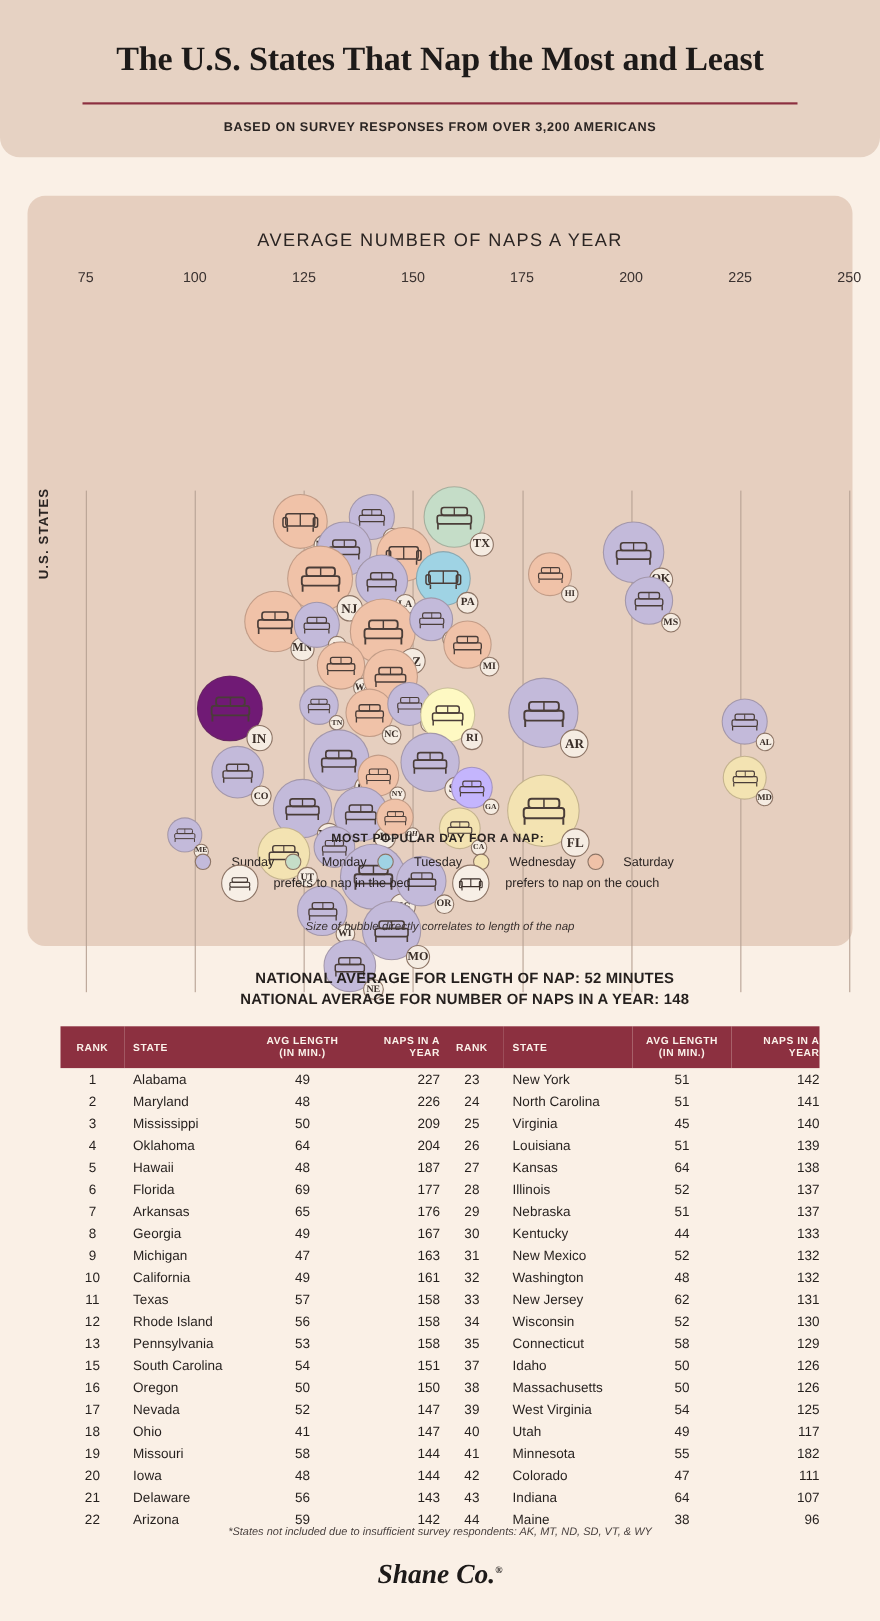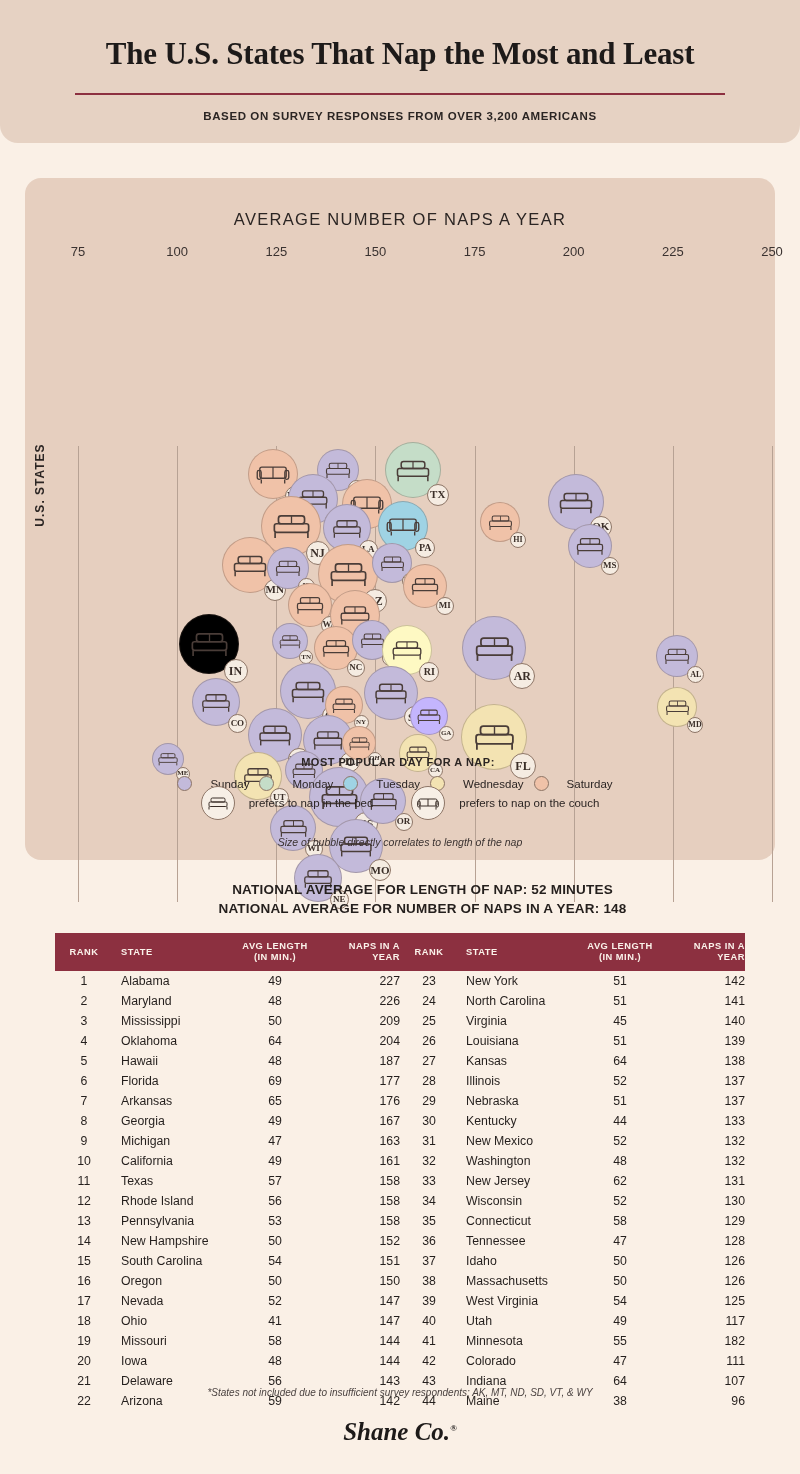--- a/index.html
+++ b/index.html
@@ -450,21 +450,21 @@
         <div class="bubble" style="width: 36px; height: 36px; left: 265px; top: 463px; background: rgb(195, 186, 218);">
           <svg width="24" height="17" viewBox="0 0 22 16">
             <rect x="4" y="2.6" width="14" height="4.2" rx="1.4" fill="none" stroke="#4a3d38" stroke-width="0.9"></rect>
             <line x1="11" y1="2.6" x2="11" y2="6.8" stroke="#4a3d38" stroke-width="0.7"></line>
             <rect x="1.8" y="6.8" width="18.4" height="4.6" rx="1.2" fill="none" stroke="#4a3d38" stroke-width="0.9"></rect>
             <line x1="2.2" y1="11.4" x2="2.2" y2="14.4" stroke="#4a3d38" stroke-width="0.9"></line>
             <line x1="19.8" y1="11.4" x2="19.8" y2="14.4" stroke="#4a3d38" stroke-width="0.9"></line>
           </svg>
           <div class="bub-tag" style="width: 14px; height: 14px; font-size: 7px; left: 26.246px; top: 26.246px;">TN</div>
         </div>
-        <div class="bubble" style="width: 60px; height: 60px; left: 184px; top: 466px; background: #000000; text-align: center;">
+        <div class="bubble" style="width: 60px; height: 60px; left: 184px; top: 466px; background: #701a75; text-align: center;">
           <svg width="41" height="30" viewBox="0 0 22 16">
             <rect x="4" y="2.6" width="14" height="4.2" rx="1.4" fill="none" stroke="#4a3d38" stroke-width="0.9"></rect>
             <line x1="11" y1="2.6" x2="11" y2="6.8" stroke="#4a3d38" stroke-width="0.7"></line>
             <rect x="1.8" y="6.8" width="18.4" height="4.6" rx="1.2" fill="none" stroke="#4a3d38" stroke-width="0.9"></rect>
             <line x1="2.2" y1="11.4" x2="2.2" y2="14.4" stroke="#4a3d38" stroke-width="0.9"></line>
             <line x1="19.8" y1="11.4" x2="19.8" y2="14.4" stroke="#4a3d38" stroke-width="0.9"></line>
           </svg>
           <div class="bub-tag" style="width: 24px; height: 24px; font-size: 12px; left: 43.53px; top: 43.53px;">IN</div>
         </div>
         <div class="bubble" style="width: 44px; height: 44px; left: 311px; top: 470px; background: rgb(240, 194, 168);">
@@ -917,30 +917,20 @@
             <td class="c-rank">13</td>
             <td class="c-state">Pennsylvania</td>
             <td class="c-len">53</td>
             <td class="c-naps">158</td>
             <td class="c-rank">35</td>
             <td class="c-state">Connecticut</td>
             <td class="c-len">58</td>
             <td class="c-naps">129</td>
           </tr>
           <tr>
-            <td class="c-rank">14</td>
-            <td class="c-state">New Hampshire</td>
-            <td class="c-len">50</td>
-            <td class="c-naps">152</td>
-            <td class="c-rank">36</td>
-            <td class="c-state">Tennessee</td>
-            <td class="c-len">47</td>
-            <td class="c-naps">128</td>
-          </tr>
-          <tr>
             <td class="c-rank">15</td>
             <td class="c-state">South Carolina</td>
             <td class="c-len">54</td>
             <td class="c-naps">151</td>
             <td class="c-rank">37</td>
             <td class="c-state">Idaho</td>
             <td class="c-len">50</td>
             <td class="c-naps">126</td>
           </tr>
           <tr>

